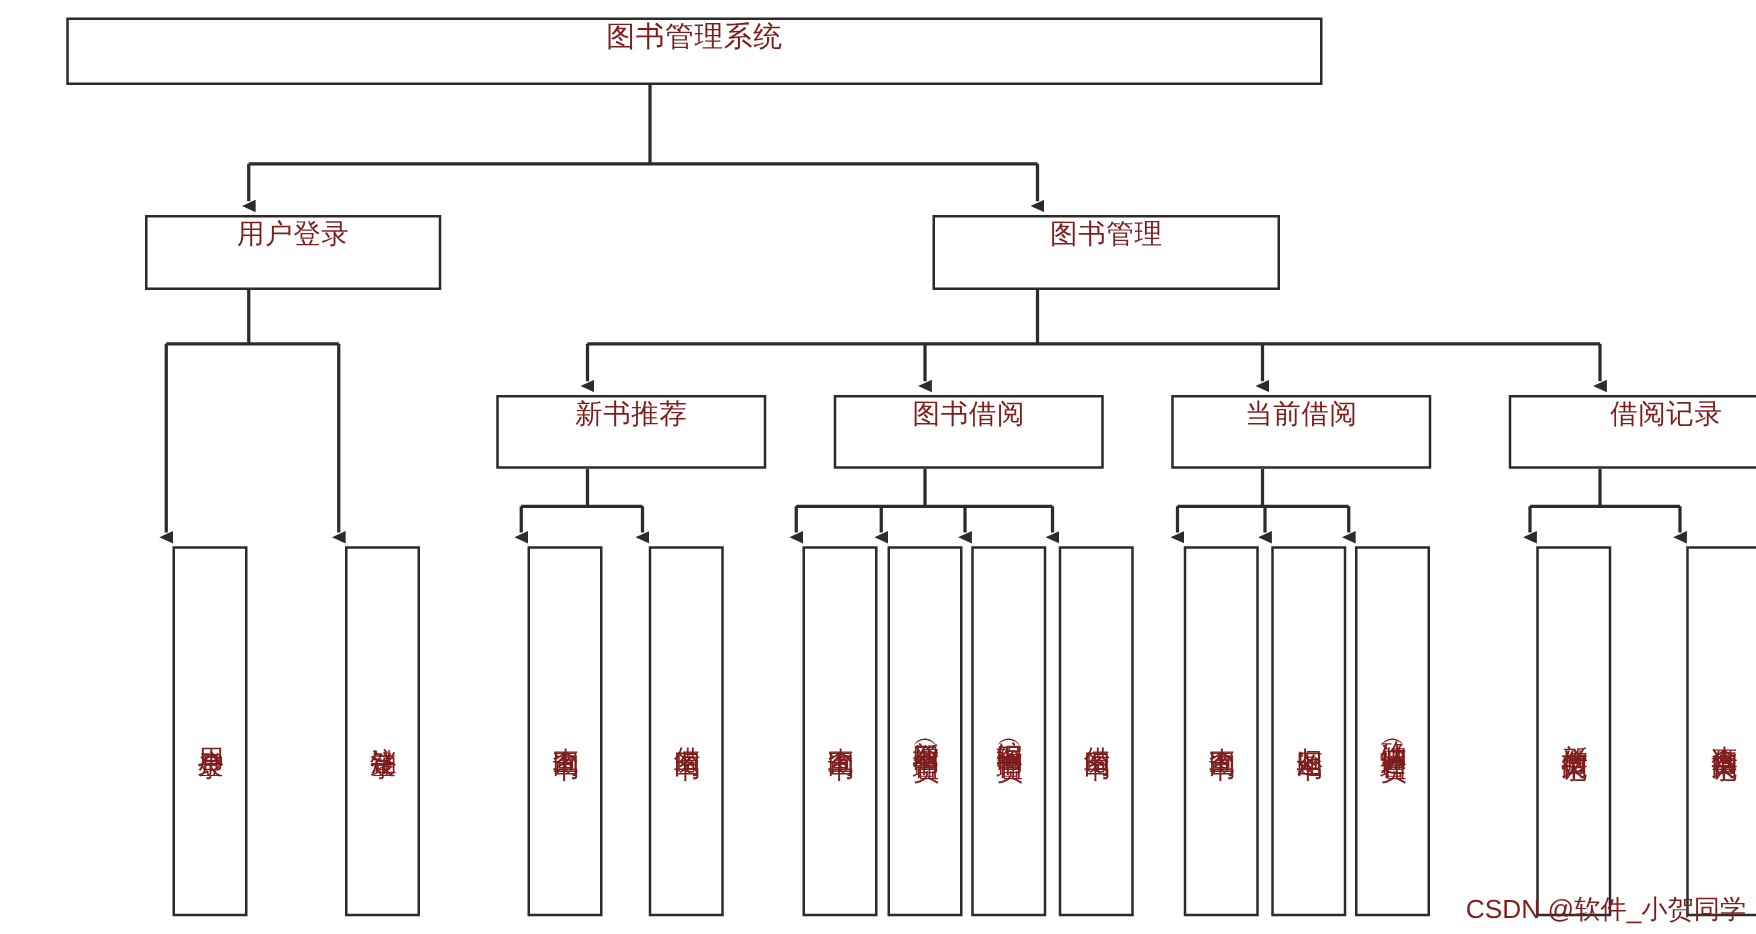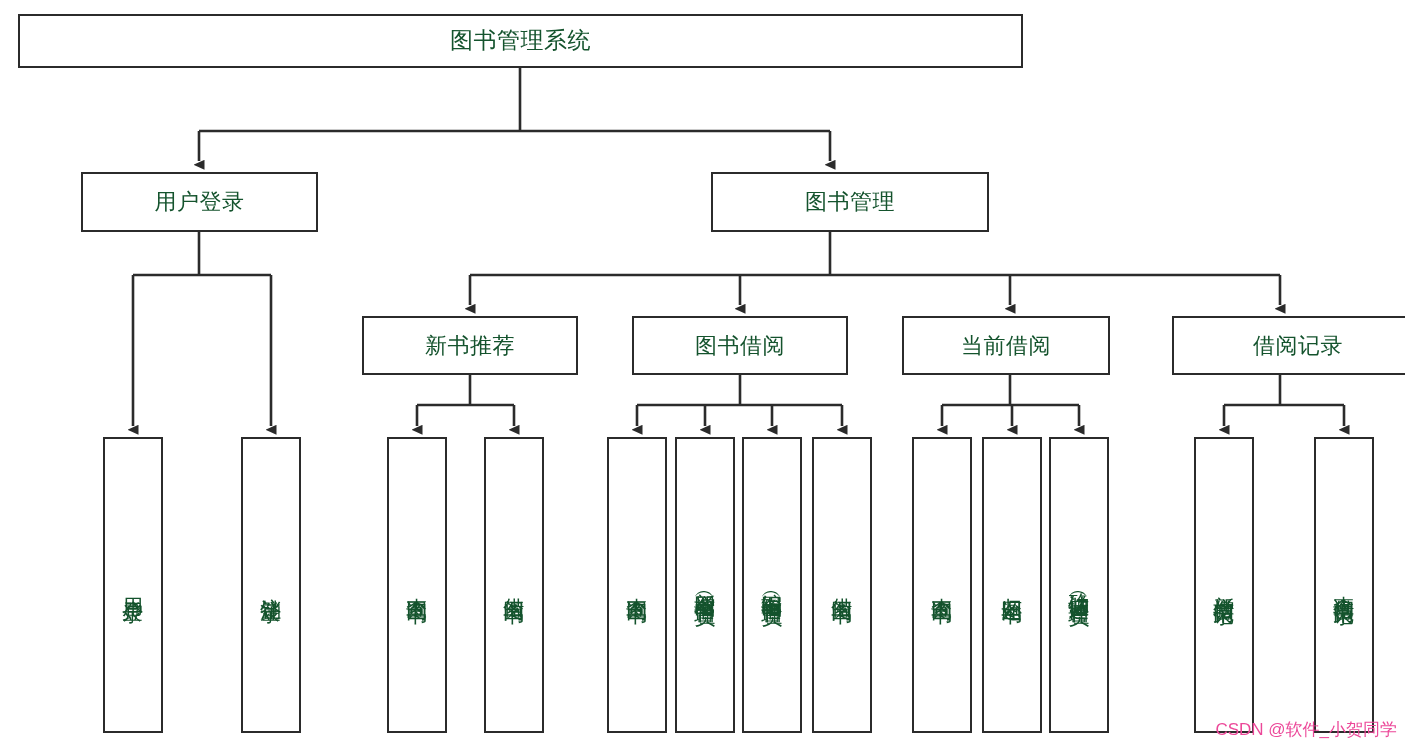--- a/index.html
+++ b/index.html
@@ -24,24 +24,24 @@
     width: 1405px;
     height: 747px;
     pointer-events: none;
   }
   .node {
     position: absolute;
     box-sizing: border-box;
     background: #ffffff;
     border: 2px solid #2b2b2b;
     display: flex;
-    align-items: center;
     justify-content: center;
-    color: #14532d;
+    color: #7f1d1d;
     z-index: 2;
+    margin-left: 35px;
   }
   .node .label {
     display: block;
     text-align: center;
     line-height: 1.18;
     letter-spacing: 0.5px;
   }
   .node.root  { font-size: 23px; }
   .node.lvl2  { font-size: 22px; }
   .node.lvl3  { font-size: 22px; }
@@ -50,22 +50,22 @@
     writing-mode: vertical-rl;
     text-orientation: upright;
     line-height: 1.12;
     letter-spacing: 2px;
     white-space: nowrap;
   }
   .watermark {
     position: absolute;
     right: 8px;
     bottom: 6px;
-    font-size: 17px;
-    color: #ec4899;
+    font-size: 21px;
+    color: #7f1d1d;
     z-index: 3;
     white-space: nowrap;
   }
 </style>
 </head>
 <body>
 
 <div id="canvas">
 
   <svg class="edges" viewBox="0 0 1405 747">

